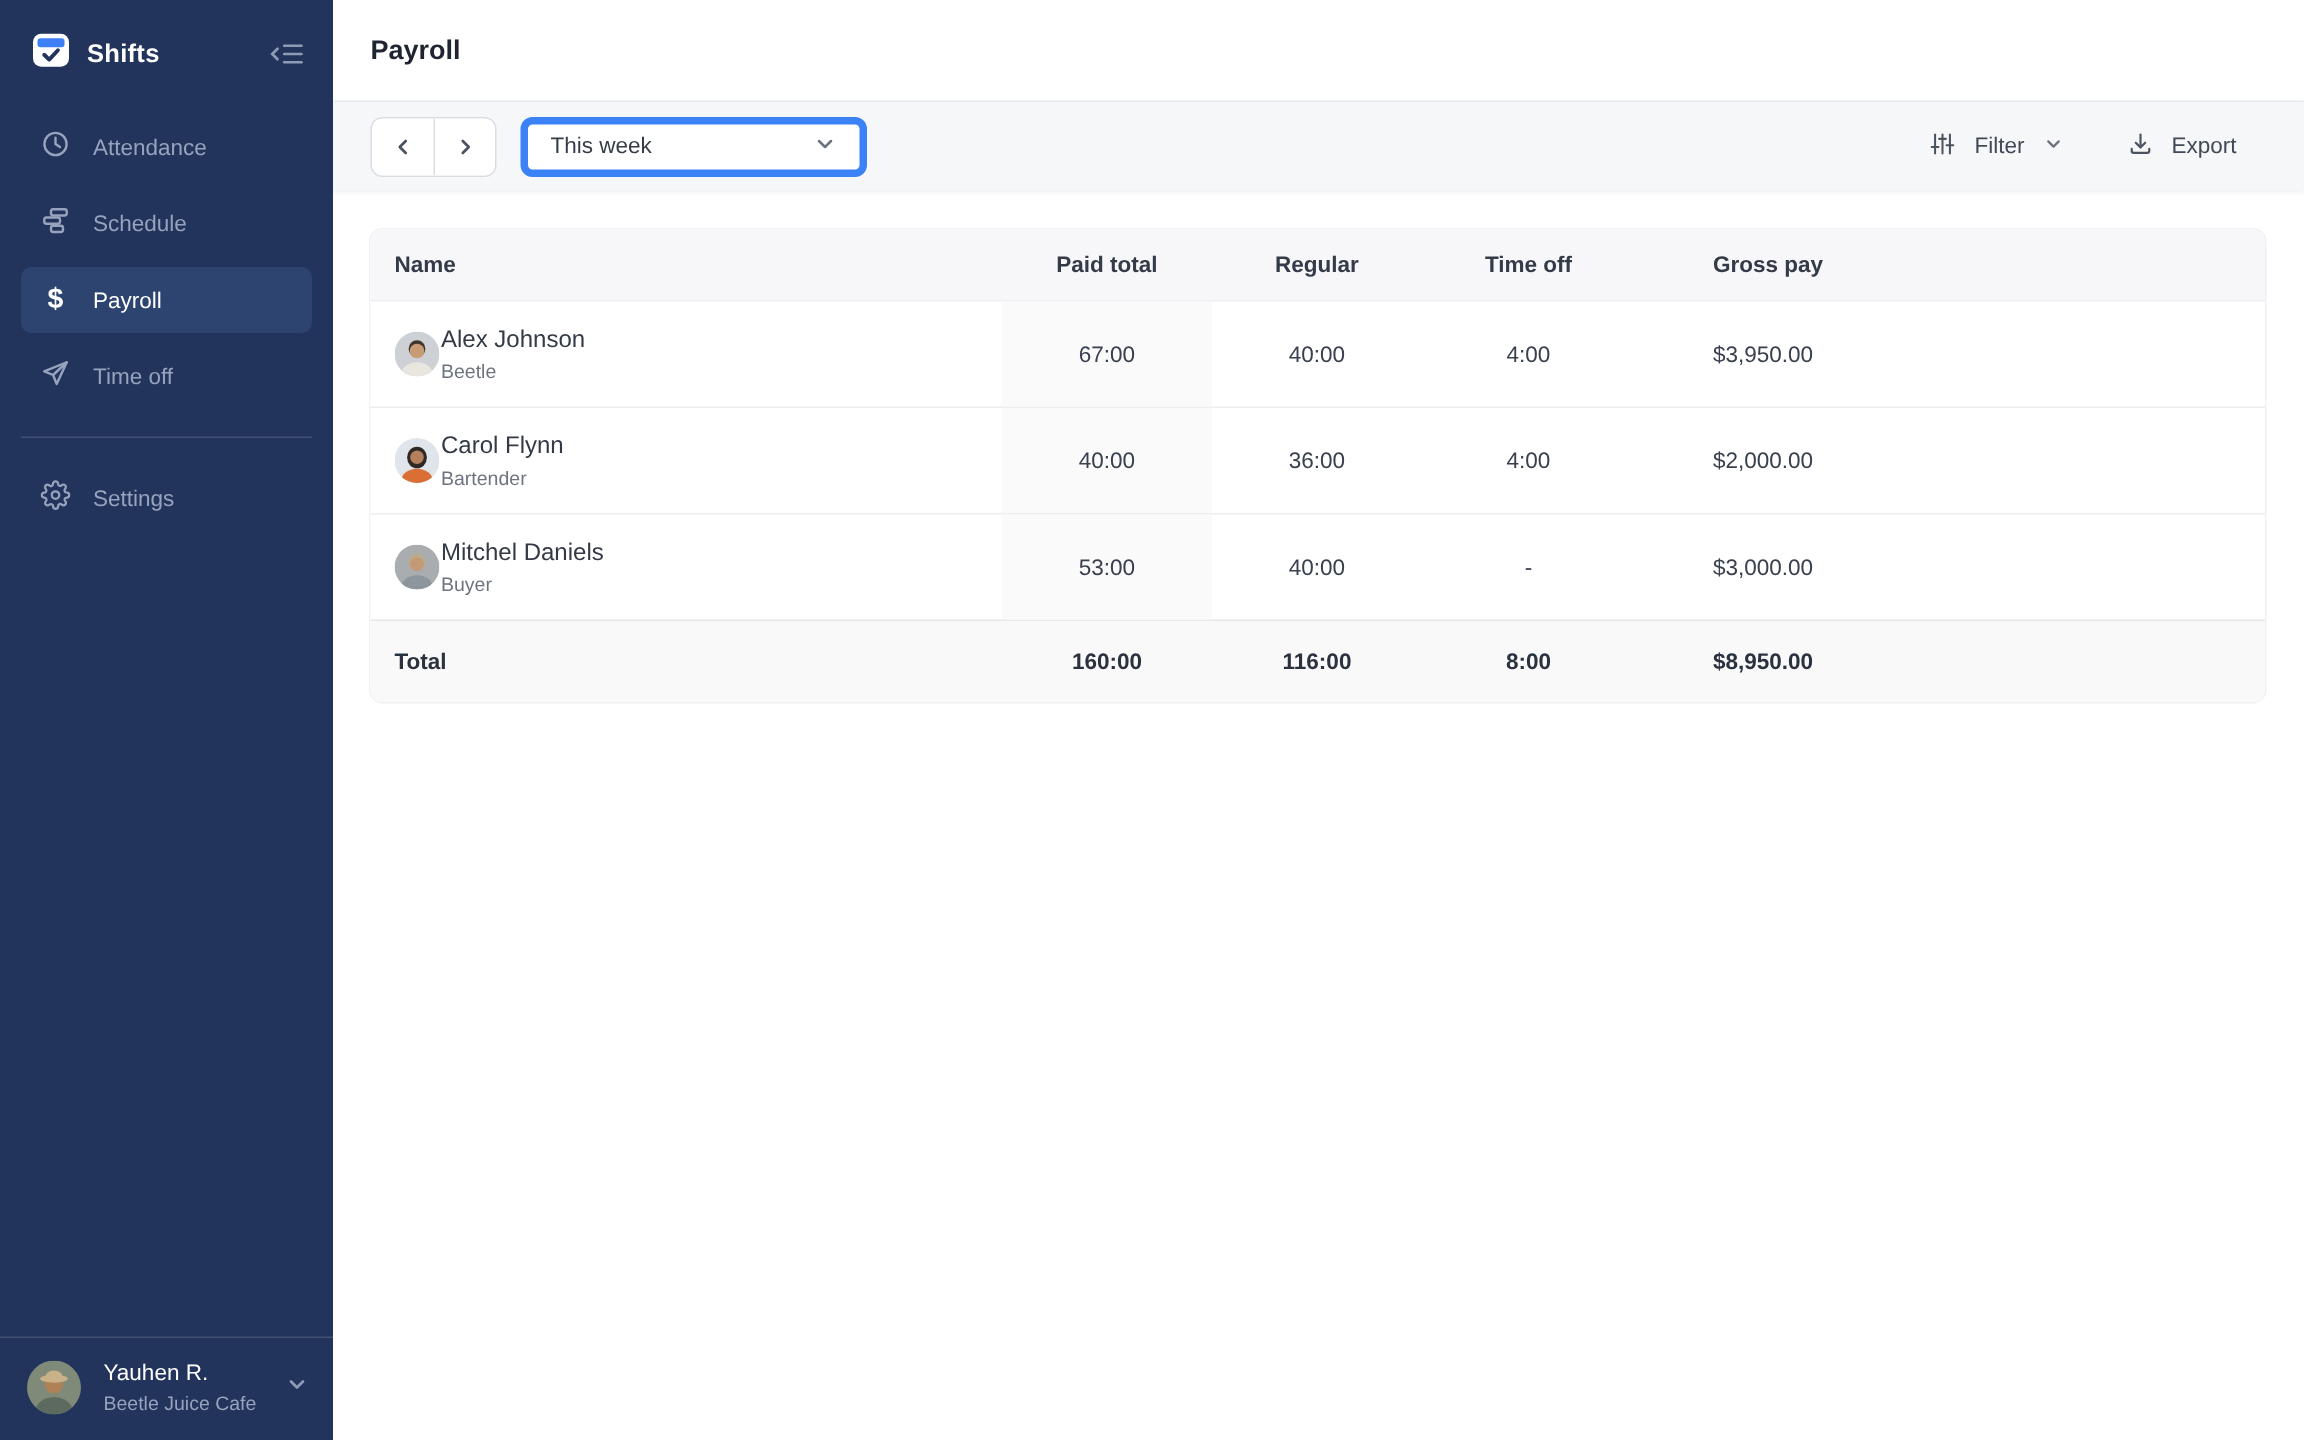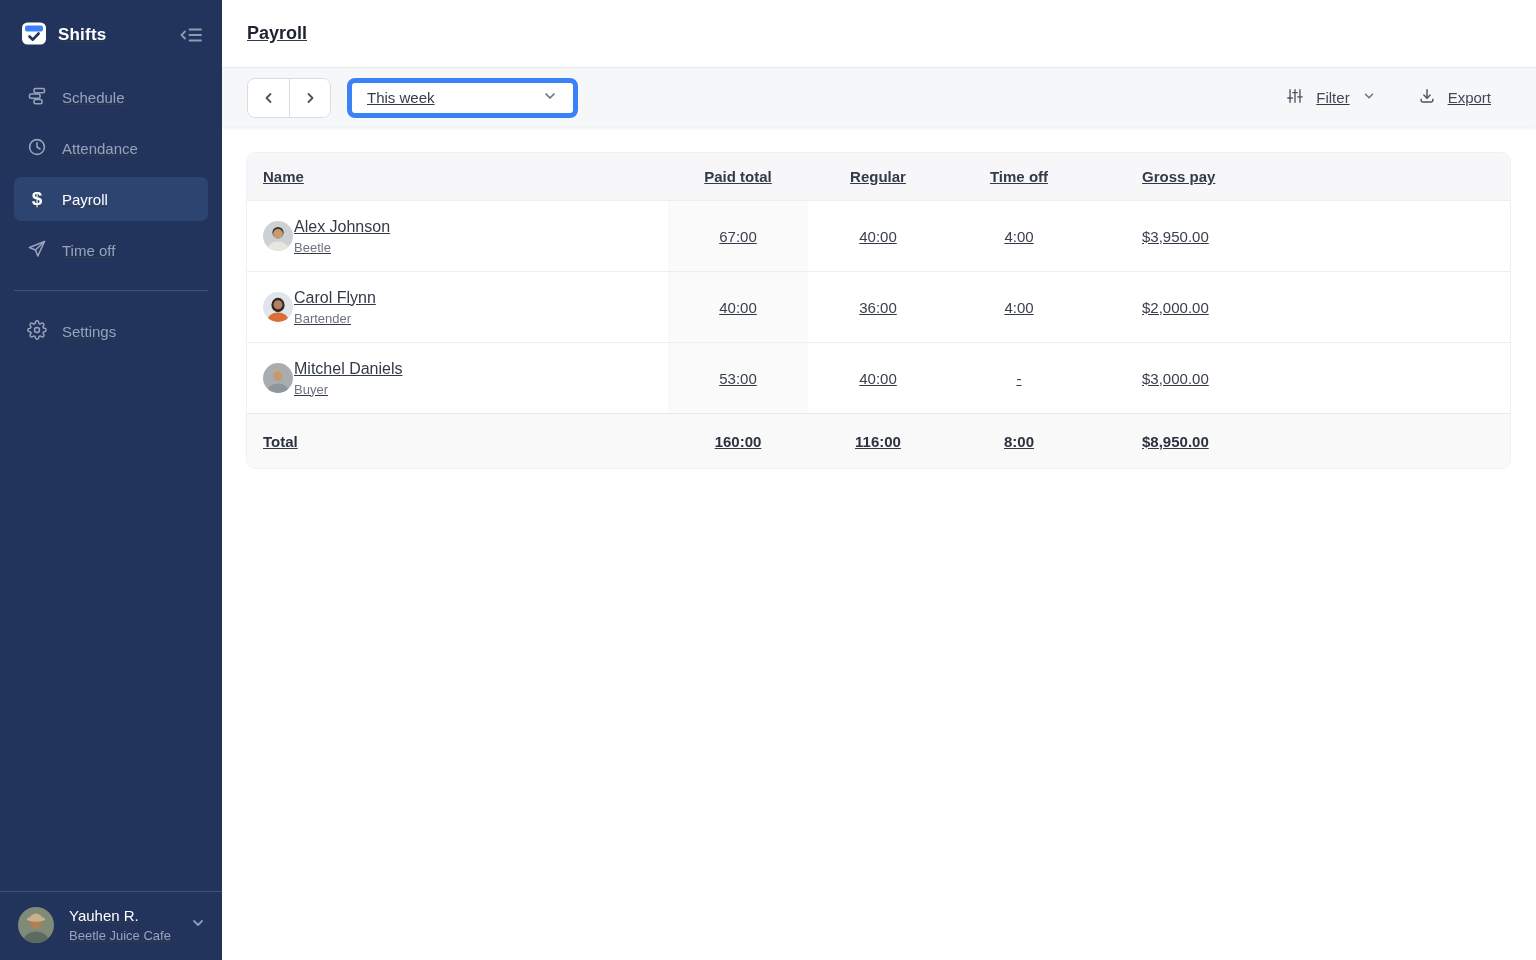--- a/index.html
+++ b/index.html
@@ -1,21 +1,21 @@
 <!DOCTYPE html>
 <html><head>
 <meta charset="utf-8">
 <style>
   * { box-sizing: border-box; margin: 0; padding: 0; }
   html,body { width:1536px; height:960px; }
   body {
     font-family: "Liberation Sans", sans-serif;
     background:#fff; color:#333A46; overflow:hidden;
   }
-  .app { display:flex; width:1536px; height:960px;text-decoration:underline; }
+  .app { display:flex; width:1536px; height:960px; }
 
   
   .sidebar {
     width:222px; flex:none; background:#22345C; display:flex; flex-direction:column;
   }
   .brand { display:flex; align-items:center; gap:10px; padding:19px 16px 24px 20px; }
   .brand-title { flex:1; color:#fff; font-size:17px; font-weight:700; letter-spacing:.2px; }
   .collapse-btn { background:none; border:none; cursor:pointer; display:flex; align-items:center; padding:2px; }
   .nav { padding:0 14px; display:flex; flex-direction:column; gap:7px; }
   .nav-item {
@@ -111,37 +111,37 @@
           <path d="M11.5 5.5 H23"></path>
             <path d="M11.5 11 H23"></path>
             <path d="M11.5 16.5 H23"></path>
         </svg>
       </button>
     </div>
 
     <nav class="nav">
       <div class="nav-item">
         <span>
+          <svg width="20" height="20" viewBox="0 0 20 20" stroke-width="1.6" stroke-linecap="round">
+            <circle cx="10" cy="10" r="7.4"></circle>
+            <path d="M10 5.8 V10 L13 12"></path>
+          </svg>
+        </span>
+        <span>Attendance</span>
+      </div>
+
+      <div class="nav-item">
+        <span>
           <svg width="20" height="20" viewBox="0 0 20 20" stroke-width="1.6">
             <rect x="7" y="2.5" width="10.5" height="4.2" rx="1.5"></rect>
             <rect x="2.5" y="8" width="10.5" height="4.2" rx="1.5"></rect>
             <rect x="7" y="13.5" width="8" height="4.2" rx="1.5"></rect>
           </svg>
         </span>
         <span>Schedule</span>
-      </div>
-
-      <div class="nav-item">
-        <span>
-          <svg width="20" height="20" viewBox="0 0 20 20" stroke-width="1.6" stroke-linecap="round">
-            <circle cx="10" cy="10" r="7.4"></circle>
-            <path d="M10 5.8 V10 L13 12"></path>
-          </svg>
-        </span>
-        <span>Attendance</span>
       </div>
 
       <div class="nav-item active">
         <span class="dollar-glyph">$</span>
         <span>Payroll</span>
       </div>
 
       <div class="nav-item">
         <span>
           <svg width="20" height="20" viewBox="0 0 20 20" stroke-width="1.6" stroke-linejoin="round" stroke-linecap="round">

